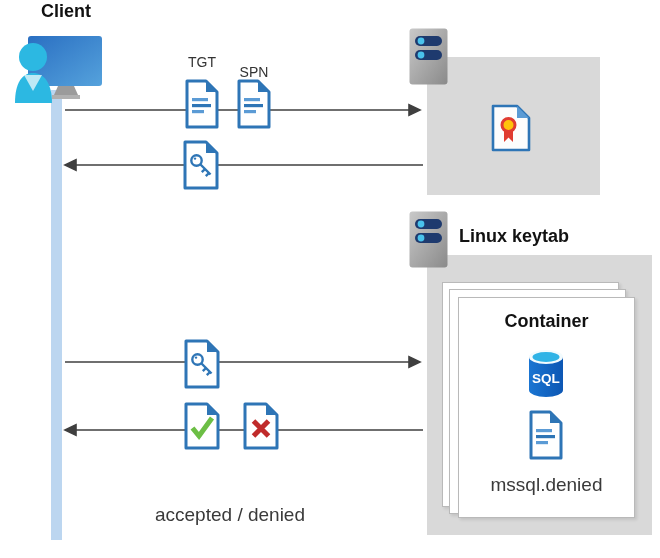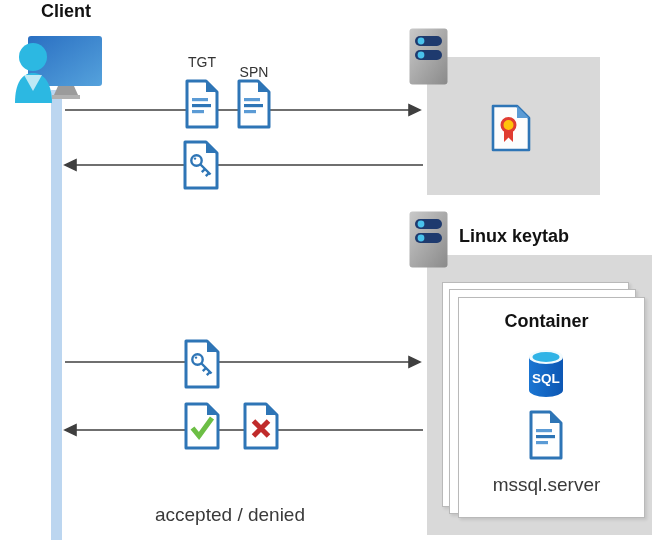--- a/index.html
+++ b/index.html
@@ -9,21 +9,20 @@
   }
   .abs{position:absolute;}
   .h{font-weight:bold;color:#121212;font-size:18px;line-height:21px;}
   .lbl{color:#333333;font-size:14px;}
   .big-lbl{color:#3a3a3a;font-size:19px;}
   .center{text-align:center;}
   .panel{background:#d9d9d9;}
   .card{
     position:absolute;background:#ffffff;border:1px solid #b9b9b9;
     box-shadow:2px 2px 3px rgba(0,0,0,0.10);
-    padding-left:10px;
   }
   #client-label{left:22px;top:1px;width:88px;}
   #client-icon{left:14px;top:27px;}
   #client-line{left:51px;top:90px;width:11px;height:450px;background:#bcd6f0;}
   #arrow-layer{left:0;top:0;z-index:1;}
   .doc{z-index:2;}
   #tgt-label{left:184px;top:54px;width:36px;}
   #spn-label{left:236px;top:64px;width:36px;}
   #tgt-doc{left:185px;top:79px;}
   #spn-doc{left:237px;top:79px;}
@@ -193,16 +192,16 @@
       <ellipse cx="19" cy="9" rx="13.5" ry="5" fill="#2fb3e6"></ellipse>
       <text x="19" y="35" text-anchor="middle" font-size="13.5" font-weight="bold" fill="#ffffff" font-family="Liberation Sans, sans-serif">SQL</text>
     </svg>
     <svg class="abs" id="keytab-doc" width="36" height="50" viewBox="0 0 34 50">
       <path d="M2 2 H21 L32 13 V48 H2 Z" fill="#fff" stroke="#2e75b6" stroke-width="3" stroke-linejoin="round"></path>
       <path d="M21 2 V13 H32 Z" fill="#2e75b6"></path>
       <rect x="7" y="19" width="16" height="3.2" fill="#5b9bd5"></rect>
       <rect x="7" y="25" width="19" height="3.2" fill="#2e75b6"></rect>
       <rect x="7" y="31" width="12" height="3.2" fill="#5b9bd5"></rect>
     </svg>
-    <div class="abs center" id="keytab-label">mssql.server</div>
+    <div class="abs center" id="keytab-label">mssql.denied</div>
   </div>
 
 </div>
 
 </body></html>

